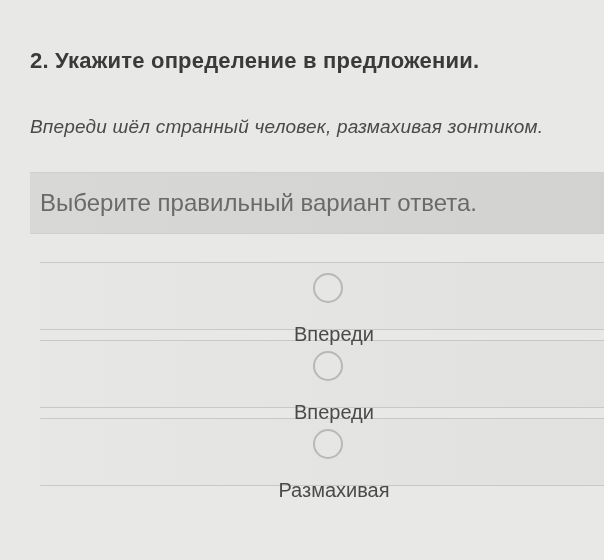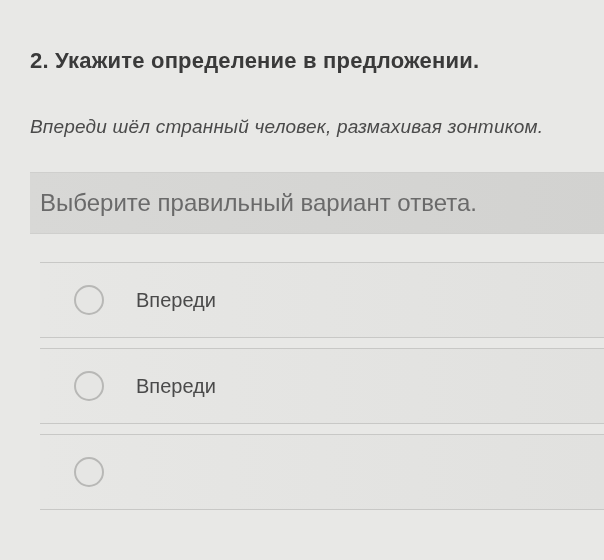--- a/index.html
+++ b/index.html
@@ -33,26 +33,27 @@
     color: #6a6a6a;
     border-top: 1px solid #cfcfcd;
     border-bottom: 1px solid #cfcfcd;
   }
   .options {
     margin-top: 28px;
   }
   .option-row {
     display: flex;
     align-items: center;
-    height: 76px;
+    height: 68px;
     border-top: 1px solid #c8c8c6;
     border-bottom: 1px solid #c8c8c6;
     padding-left: 24px;
     margin-bottom: 10px;
     background: linear-gradient(to right, #e7e7e5, #e1e1df);
+    flex-direction: column;
   }
   .radio {
     width: 30px;
     height: 30px;
     border: 2px solid #b8b8b6;
     border-radius: 50%;
     flex-shrink: 0;
     margin-right: 22px;
     background: #e6e6e4;
   }
@@ -78,15 +79,16 @@
   </div>
 
   <div class="option-row">
     <div class="radio"></div>
     <div class="option-label">Впереди</div>
   </div>
 
 
   <div class="option-row">
     <div class="radio"></div>
+    <div class="option-label">Размахивая</div>
   </div>
 
 </div>
 
 </body></html>

